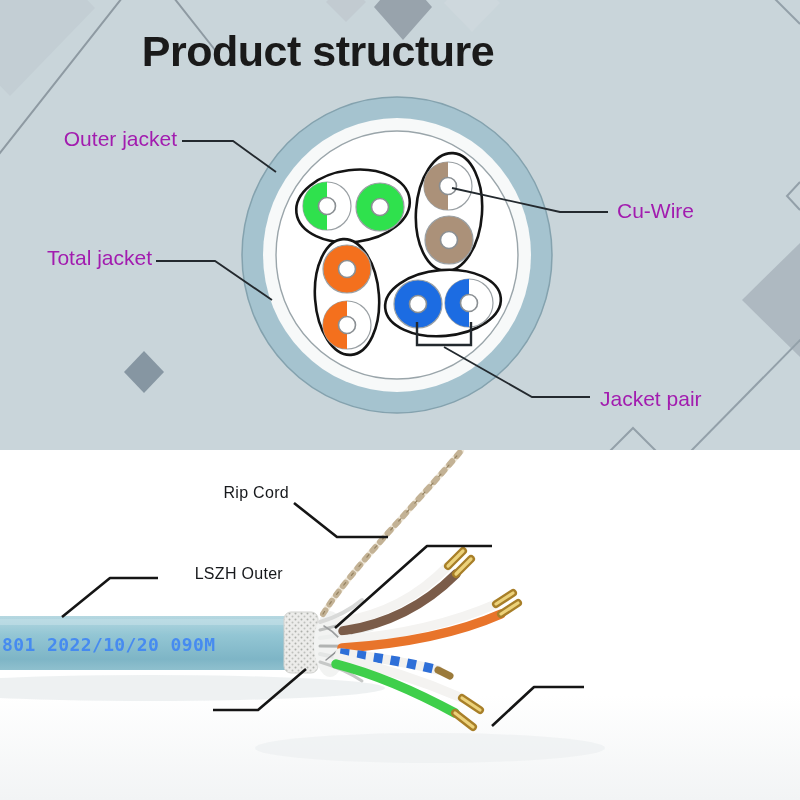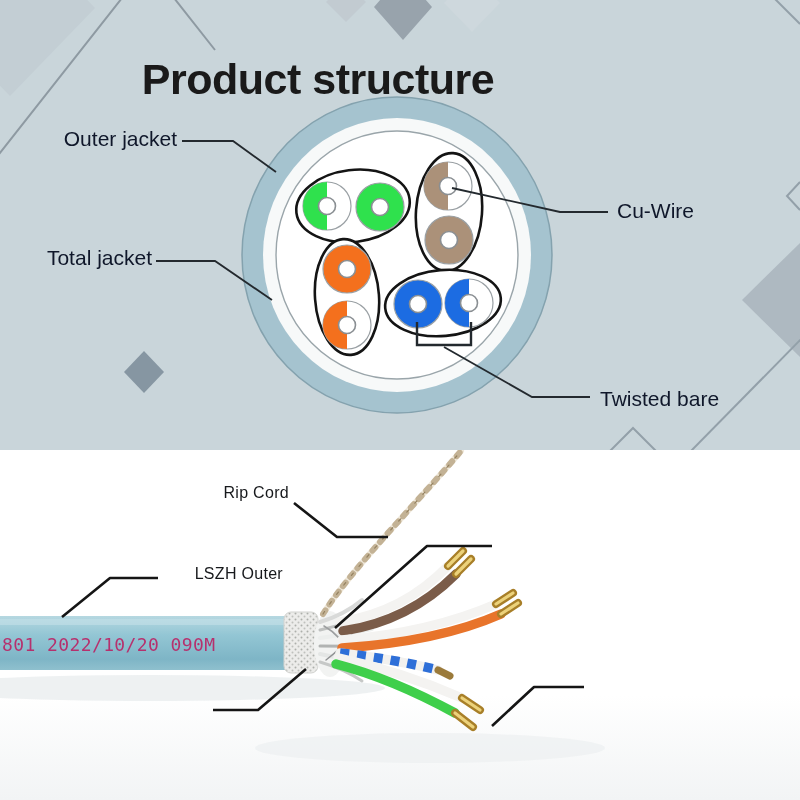--- a/index.html
+++ b/index.html
@@ -5,26 +5,26 @@
   html,body{margin:0;padding:0;background:#e8e8e8;}
   .page{position:relative;width:800px;height:800px;overflow:hidden;background:#fff;
         font-family:"Liberation Sans",sans-serif;}
   .panel-top{position:absolute;left:0;top:0;width:800px;height:450px;background:#c9d5da;overflow:hidden;}
   .panel-bottom{position:absolute;left:0;top:450px;width:800px;height:350px;
         background:linear-gradient(180deg,#ffffff 0%,#ffffff 70%,#f2f4f5 100%);overflow:hidden;}
   svg{position:absolute;left:0;display:block;}
   #topsvg{top:0;}
   #botsvg{top:450px;}
   .page-title{position:absolute;left:0;top:27px;width:636px;text-align:center;
-        font-size:43px;font-weight:700;letter-spacing:-0.5px;color:#1a1a1a;margin-top:28px;}
-  .lbl{position:absolute;font-size:21px;color:#0f172a;white-space:nowrap;text-align:center;}
+        font-size:43px;font-weight:700;letter-spacing:-0.5px;color:#1a1a1a;}
+  .lbl{position:absolute;font-size:21px;color:#a21caf;white-space:nowrap;text-align:center;}
   .lbl-b{position:absolute;font-size:16px;color:#17191c;letter-spacing:0.3px;white-space:nowrap;}
   .lbl-wrap{white-space:normal;line-height:1.18;}
   .cable-print{position:absolute;left:2px;top:634px;font-family:"DejaVu Sans Mono",monospace;
-        font-size:18px;letter-spacing:0.4px;color:#be185d;font-weight:400;opacity:0.85;}
+        font-size:18px;letter-spacing:0.4px;color:#3b82f6;font-weight:700;opacity:0.85;}
 </style>
 </head>
 <body>
 
 <div class="page">
 
   <div class="panel-top"></div>
   <div class="panel-bottom"></div>
 
   <svg id="topsvg" width="800" height="450" viewBox="0 0 800 450">
@@ -185,19 +185,19 @@
       <polyline points="213,260 258,260 306,219"></polyline>
       <polyline points="584,237 534,237 492,276"></polyline>
     </g>
   </svg>
 
   <div class="page-title">Product structure</div>
 
   <div class="lbl" style="right:623px;top:127px">Outer jacket</div>
   <div class="lbl" style="right:648px;top:246px">Total jacket</div>
   <div class="lbl" style="left:617px;top:199px">Cu-Wire</div>
-  <div class="lbl" style="left:600px;top:387px">Twisted bare</div>
+  <div class="lbl" style="left:600px;top:387px">Jacket pair</div>
 
   <div class="lbl-b" style="right:511px;top:484px">Rip Cord</div>
   <div class="lbl-b" style="right:517px;top:565px">LSZH Outer</div>
 
   <div class="cable-print">801 2022/10/20 090M</div>
 </div>
 
 </body></html>

